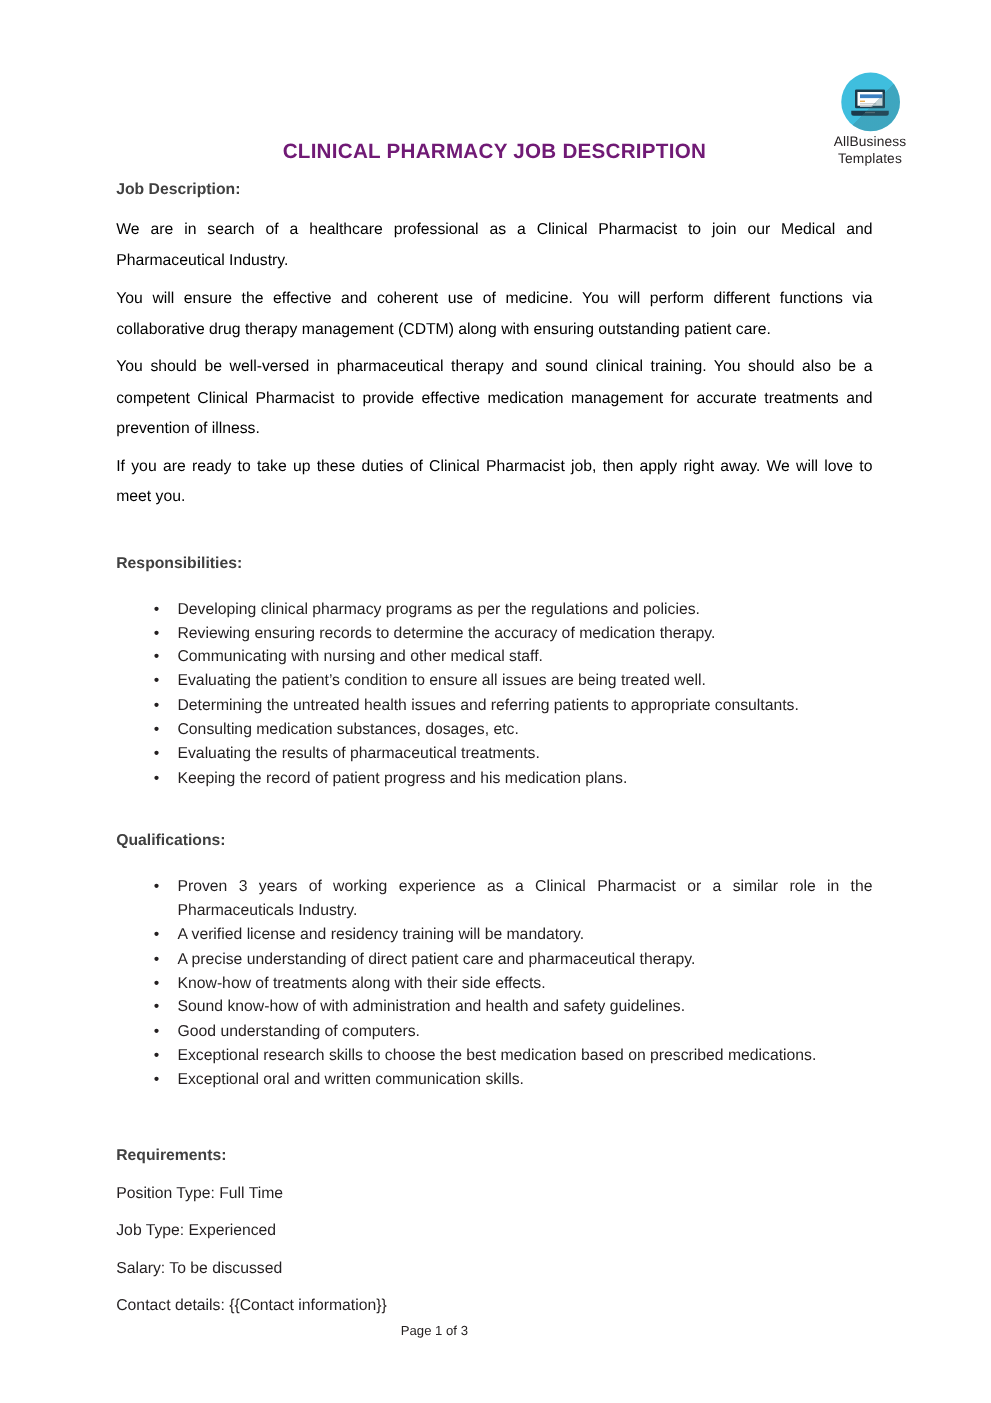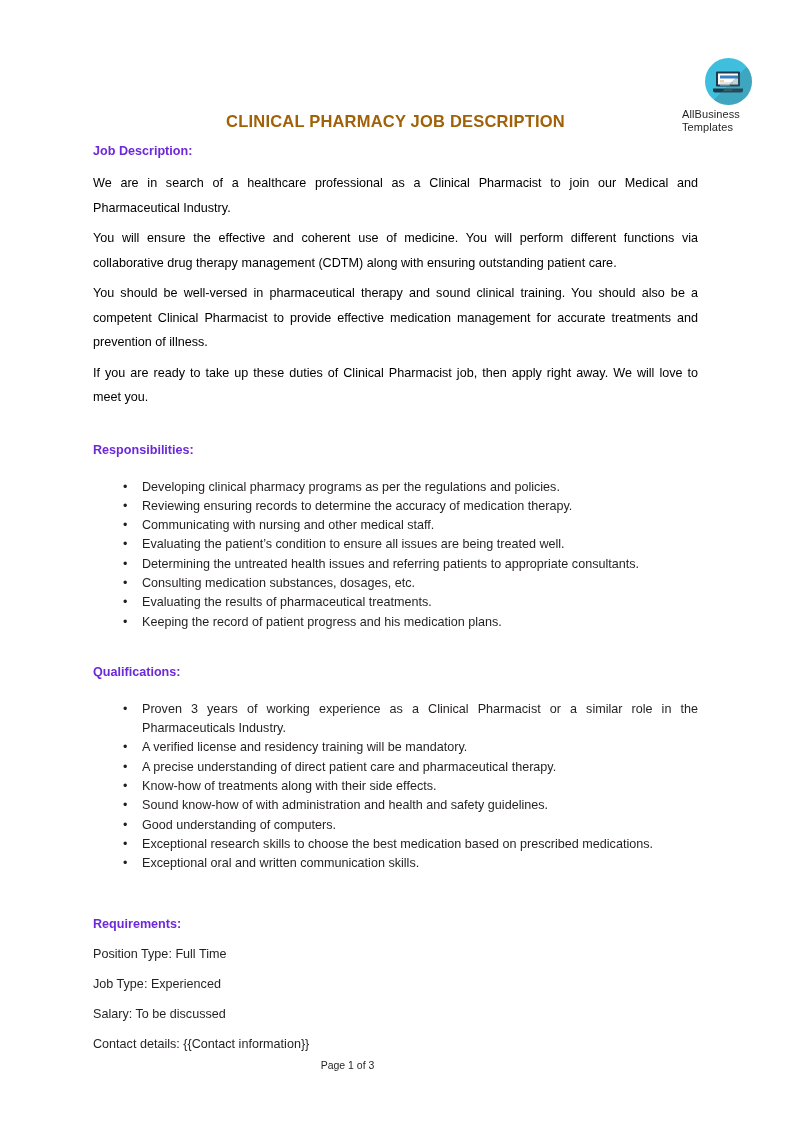--- a/index.html
+++ b/index.html
@@ -19,23 +19,24 @@
   .page {
     position: relative;
     width: 793px;
     height: 1122px;
     box-sizing: border-box;
   }
 
   
   .logo-block {
     position: absolute;
-    left: 682px;
+    left: 650px;
     top: 58px;
     width: 92px;
+    text-align: center;
   }
   .logo-circle {
     width: 47px;
     height: 47px;
     margin: 0 auto;
     border-radius: 50%;
     background: #3fbede;
     position: relative;
     overflow: hidden;
   }
@@ -114,27 +115,27 @@
     width: 605px;
   }
 
   .doc-title {
     margin: 0;
     padding-top: 112px;
     text-align: center;
     font-size: 16.5px;
     font-weight: bold;
     letter-spacing: 0.2px;
-    color: #a16207;
+    color: #701a75;
   }
 
   .section-heading {
     font-size: 12.6px;
     font-weight: bold;
-    color: #6d28d9;
+    color: #404040;
     margin: 0;
   }
 
   .para {
     font-size: 12.6px;
     line-height: 24.5px;
     text-align: justify;
     color: #000000;
     margin: 0;
   }

